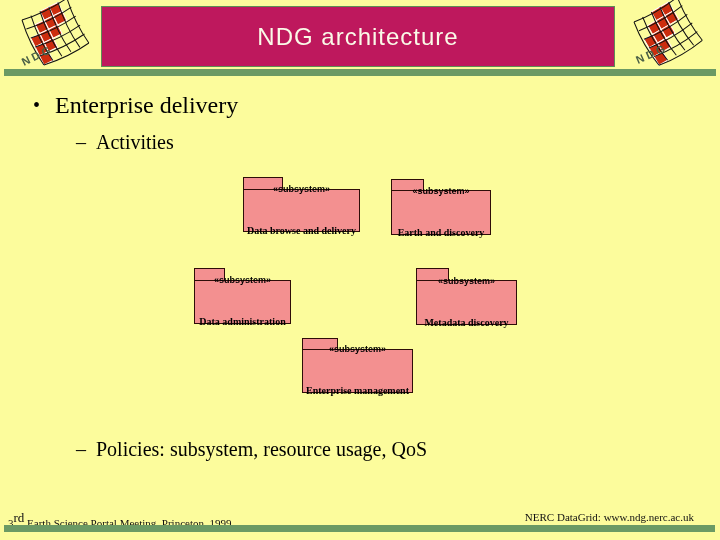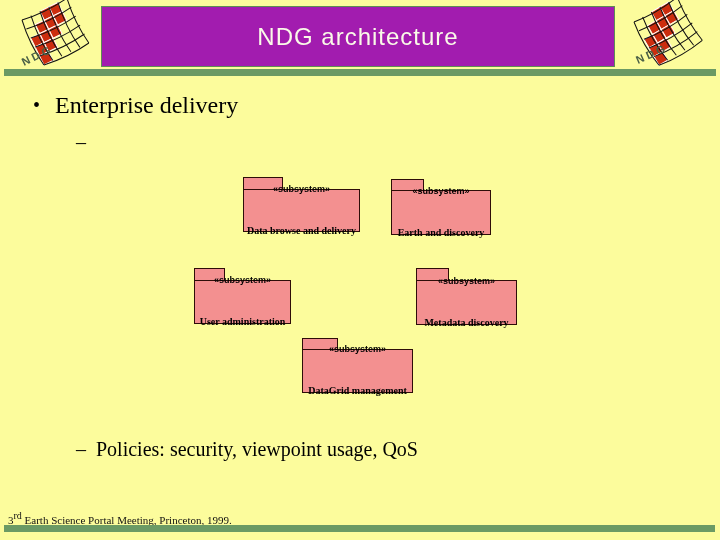--- a/index.html
+++ b/index.html
@@ -4,21 +4,21 @@
 <style>
   html,body { margin:0; padding:0; }
   .slide {
     position:relative; width:720px; height:540px;
     background:#FCFC9C; overflow:hidden;
     font-family:"Liberation Serif", serif; color:#000;
   }
   
   .title-bar {
     position:absolute; left:101px; top:6px; width:512px; height:59px;
-    background:#a21caf; border:1px solid #5e8c55;
+    background:#be185d; border:1px solid #5e8c55;
     display:flex; align-items:center; justify-content:center;
   }
   .title-bar .title {
     font-family:"Liberation Sans", sans-serif; font-size:24px;
     color:#FAFAE8; letter-spacing:1px;
   }
   .rule { position:absolute; background:#6B9A64; }
   .rule.top { left:4px; top:69px; width:712px; height:7px; }
   .rule.bottom { left:4px; top:525px; width:711px; height:7px; }
   
@@ -38,21 +38,21 @@
     display:flex; flex-direction:column; align-items:center; justify-content:center;
     text-align:center; font-family:"Liberation Sans", sans-serif; font-weight:bold;
     line-height:1.25; white-space:nowrap;gap:30px;
   }
   .pbody .stereo { font-size:9px; }
   .pbody .pname  { font-size:10px;font-family:Liberation Serif, serif; }
   
   .footer { position:absolute; font-size:11px; color:#111; }
   .footer.left  { left:8px; top:510px; }
   .footer.right { right:26px; top:511px; }
-  .footer sup { font-size:10px;margin-top:48px; }
+  .footer sup { font-size:13px;margin-top:48px; }
   svg text { font-family:"Liberation Sans", sans-serif; font-weight:bold; }
 </style>
 </head>
 <body>
 
 <div class="slide">
 
   <svg class="logo left" viewBox="0 0 100 80">
     <g transform="translate(16,20) rotate(-26)">
       <g fill="#CC2D0F" stroke="#ffffff" stroke-width="1">
@@ -123,59 +123,61 @@
     <span class="title">NDG architecture</span>
   </div>
   <div class="rule top"></div>
 
   <div class="b1">
     <span class="marker">•</span>
     <span>Enterprise delivery</span>
   </div>
   <div class="b2 activities">
     <span class="marker">–</span>
+    <span>Activities</span>
   </div>
 
   <div>
     <div class="ptab" style="left:243px;top:177px;width:40px;height:13px"></div>
     <div class="pbody" style="left:243px;top:189px;width:117px;height:43px">
       <span class="stereo">«subsystem»</span>
       <span class="pname">Data browse and delivery</span>
     </div>
   </div>
   <div>
     <div class="ptab" style="left:391px;top:179px;width:33px;height:12px"></div>
     <div class="pbody" style="left:391px;top:190px;width:100px;height:45px">
       <span class="stereo">«subsystem»</span>
       <span class="pname">Earth and discovery</span>
     </div>
   </div>
   <div>
     <div class="ptab" style="left:194px;top:268px;width:31px;height:13px"></div>
     <div class="pbody" style="left:194px;top:280px;width:97px;height:44px">
       <span class="stereo">«subsystem»</span>
-      <span class="pname">User administration</span>
+      <span class="pname">Data administration</span>
     </div>
   </div>
   <div>
     <div class="ptab" style="left:416px;top:268px;width:33px;height:13px"></div>
     <div class="pbody" style="left:416px;top:280px;width:101px;height:45px">
       <span class="stereo">«subsystem»</span>
       <span class="pname">Metadata discovery</span>
     </div>
   </div>
   <div>
     <div class="ptab" style="left:302px;top:338px;width:36px;height:12px"></div>
     <div class="pbody" style="left:302px;top:349px;width:111px;height:44px">
       <span class="stereo">«subsystem»</span>
-      <span class="pname">DataGrid management</span>
+      <span class="pname">Enterprise management</span>
     </div>
   </div>
 
   <div class="b2 policies">
     <span class="marker">–</span>
-    <span>Policies: security, viewpoint usage, QoS</span>
+    <span>Policies: subsystem, resource usage, QoS</span>
   </div>
 
   <div class="footer left"><span>3</span><sup>rd</sup><span> Earth Science Portal Meeting, Princeton, 1999.</span></div>
+  <div class="footer right">NERC DataGrid: www.ndg.nerc.ac.uk</div>
   <div class="rule bottom"></div>
 
 </div>
 
 </body></html>

